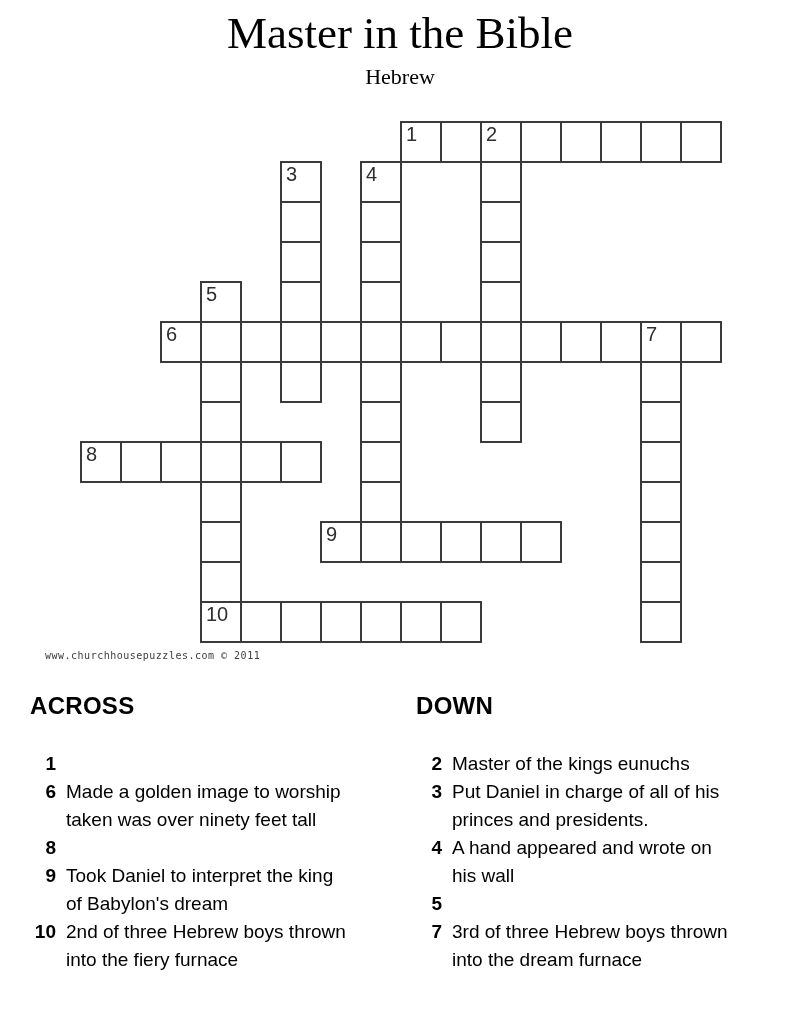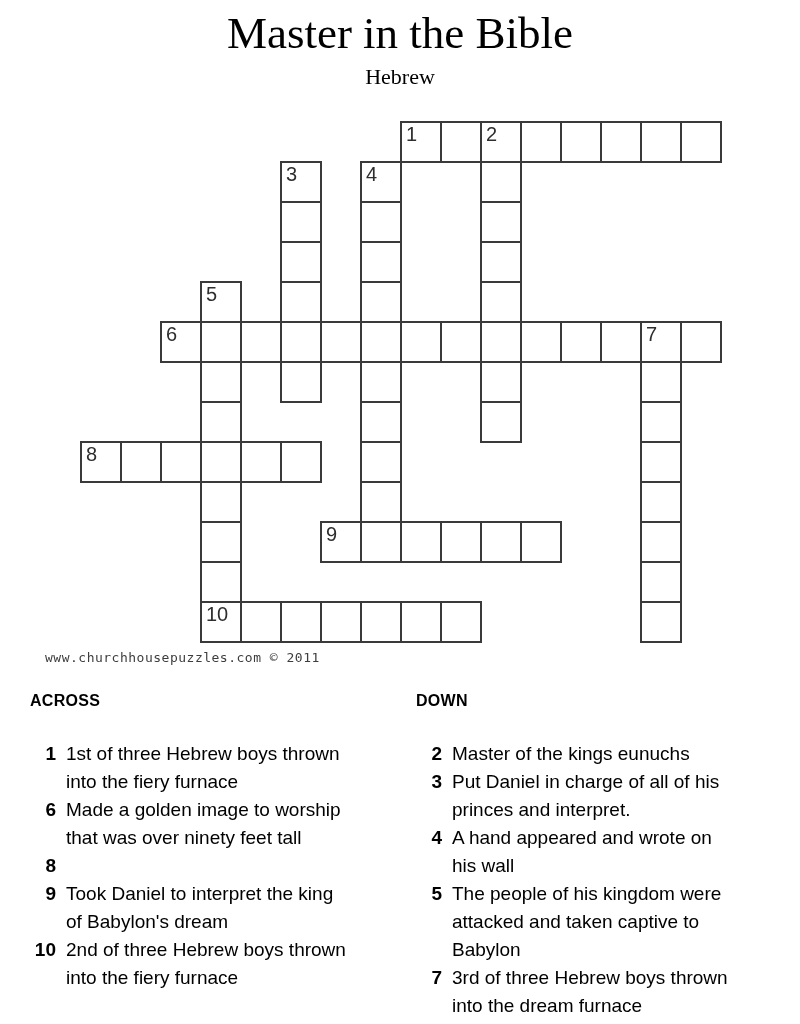--- a/index.html
+++ b/index.html
@@ -59,33 +59,33 @@
     font-size: 20px;
     line-height: 1.05;
     color: #2e2e2e;
     font-family: "Liberation Sans", sans-serif;
   }
   .copyright {
     position: absolute;
     left: 45px;
     top: 650px;
     font-family: "DejaVu Sans Mono", monospace;
-    font-size: 13px;
+    font-size: 10px;
     color: #3d3d3d;
     letter-spacing: 0.5px;
   }
   .clues {
     position: absolute;
     top: 692px;
   }
   .clues.across { left: 30px; }
   .clues.down  { left: 416px; }
   .clues h2 {
     margin: 0;
-    font-size: 16px;
+    font-size: 24px;
     font-weight: bold;
     letter-spacing: 0.3px;
   }
   .clue-list {
     margin-top: 30px;
   }
   .clue {
     display: flex;
     align-items: flex-start;
   }
@@ -206,25 +206,24 @@
     <div class="cell" style="left: 560px; top: 480px;"></div>
   </div>
 
 <div class="copyright">www.churchhousepuzzles.com © 2011</div>
 
 <div class="clues across">
   <h2>ACROSS</h2>
   <div class="clue-list">
     <div class="clue">
       <span class="num">1</span>
-      <span class="txt">1st of three Hebrew boys thrown into the fiery furnace</span>
     </div>
     <div class="clue">
       <span class="num">6</span>
-      <span class="txt">Made a golden image to worship that was over ninety feet tall</span>
+      <span class="txt">Made a golden image to worship taken was over ninety feet tall</span>
     </div>
     <div class="clue">
       <span class="num">8</span>
     </div>
     <div class="clue">
       <span class="num">9</span>
       <span class="txt">Took Daniel to interpret the king of Babylon's dream</span>
     </div>
     <div class="clue">
       <span class="num">10</span>
@@ -235,28 +234,27 @@
 
 <div class="clues down">
   <h2>DOWN</h2>
   <div class="clue-list">
     <div class="clue">
       <span class="num">2</span>
       <span class="txt">Master of the kings eunuchs</span>
     </div>
     <div class="clue">
       <span class="num">3</span>
-      <span class="txt">Put Daniel in charge of all of his princes and interpret.</span>
+      <span class="txt">Put Daniel in charge of all of his princes and presidents.</span>
     </div>
     <div class="clue">
       <span class="num">4</span>
       <span class="txt">A hand appeared and wrote on his wall</span>
     </div>
     <div class="clue">
       <span class="num">5</span>
-      <span class="txt">The people of his kingdom were attacked and taken captive to Babylon</span>
     </div>
     <div class="clue">
       <span class="num">7</span>
       <span class="txt">3rd of three Hebrew boys thrown into the dream furnace</span>
     </div>
   </div>
 </div>
 
 </body></html>

